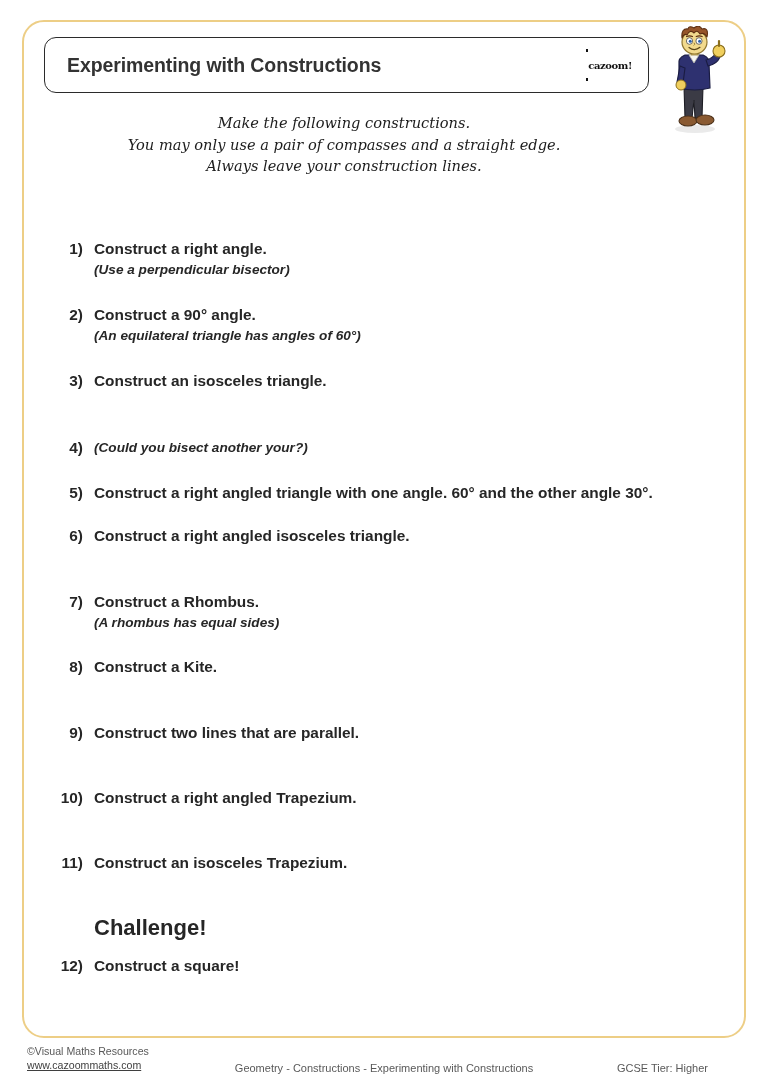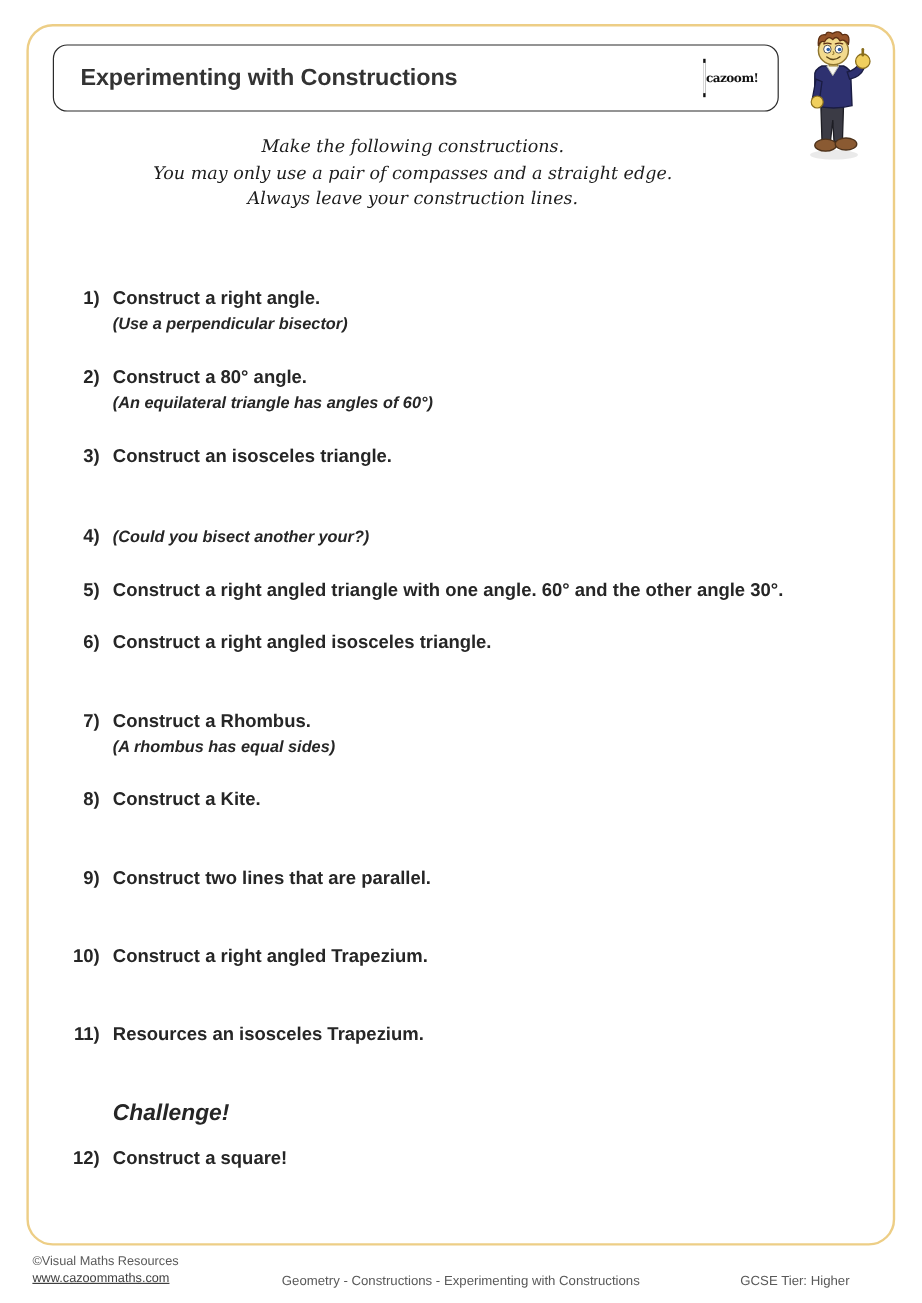--- a/index.html
+++ b/index.html
@@ -155,23 +155,22 @@
   }
   .challenge-row {
     display: flex;
     align-items: flex-start;
   }
   .challenge-spacer {
     width: 50px;
     flex: 0 0 50px;
   }
   .challenge-text {
-    font-size: 19px;
-    font-weight: bold;
-    font-style: italic;
+    font-size: 22px;
+    font-weight: bold;
     color: #262626;
     line-height: 22px;
   }
 
   
   .footer {
     position: absolute;
     left: 0;
     top: 1044px;
     width: 732px;
@@ -271,21 +270,21 @@
     <div class="qrow">
       <div class="qnum">1)</div>
       <div class="qbody">
         <div class="qtext">Construct a right angle.</div>
         <div class="qhint">(Use a perpendicular bisector)</div>
       </div>
     </div>
     <div class="qrow" style="margin-top: 24px;">
       <div class="qnum">2)</div>
       <div class="qbody">
-        <div class="qtext">Construct a 80° angle.</div>
+        <div class="qtext">Construct a 90° angle.</div>
         <div class="qhint">(An equilateral triangle has angles of 60°)</div>
       </div>
     </div>
     <div class="qrow" style="margin-top: 24px;">
       <div class="qnum">3)</div>
       <div class="qbody">
         <div class="qtext">Construct an isosceles triangle.</div>
       </div>
     </div>
     <div class="qrow" style="margin-top: 46px;">
@@ -327,21 +326,21 @@
     </div>
     <div class="qrow" style="margin-top: 44px;">
       <div class="qnum">10)</div>
       <div class="qbody">
         <div class="qtext">Construct a right angled Trapezium.</div>
       </div>
     </div>
     <div class="qrow" style="margin-top: 44px;">
       <div class="qnum">11)</div>
       <div class="qbody">
-        <div class="qtext">Resources an isosceles Trapezium.</div>
+        <div class="qtext">Construct an isosceles Trapezium.</div>
       </div>
     </div>
     <div class="challenge-row" style="margin-top: 44px;">
       <div class="challenge-spacer"></div>
       <div class="challenge-text">Challenge!</div>
     </div>
     <div class="qrow" style="margin-top: 16px;">
       <div class="qnum">12)</div>
       <div class="qbody">
         <div class="qtext">Construct a square!</div>

